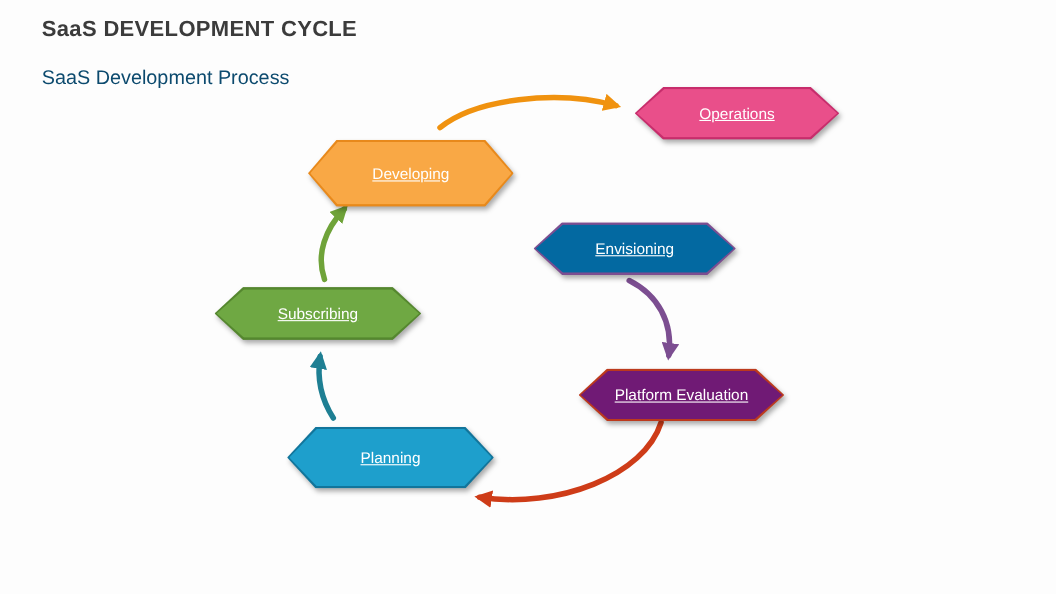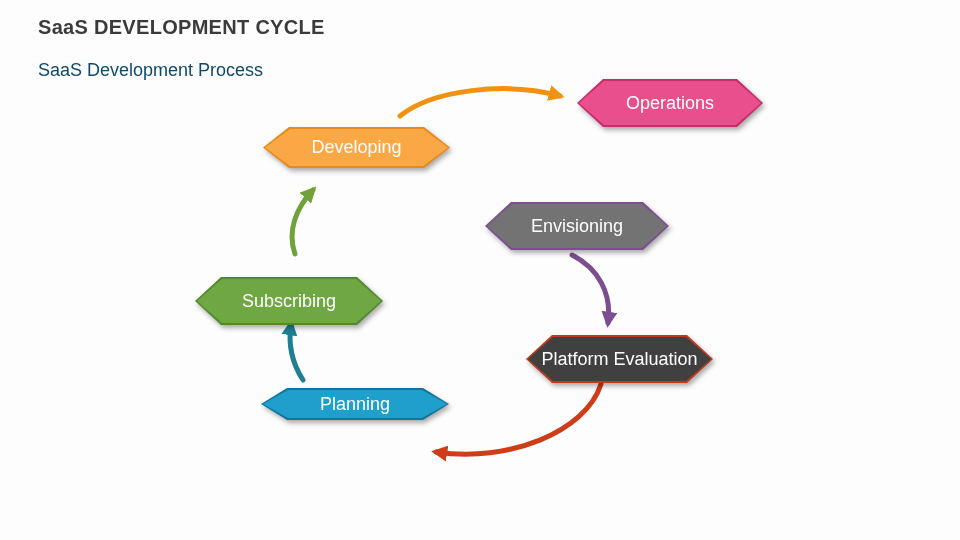--- a/index.html
+++ b/index.html
@@ -24,21 +24,21 @@
   }
   .hex-outer{
     position:absolute;inset:0;
     clip-path:polygon(26px 0,calc(100% - 26px) 0,100% 50%,calc(100% - 26px) 100%,26px 100%,0 50%);
   }
   .hex-inner{
     position:absolute;inset:2px;
     clip-path:polygon(25px 0,calc(100% - 25px) 0,100% 50%,calc(100% - 25px) 100%,25px 100%,0 50%);
     display:flex;align-items:center;justify-content:center;
   }
-  .hex-label{color:#ffffff;font-size:18px;white-space:nowrap;}
+  .hex-label{color:#ffffff;font-size:14px;white-space:nowrap;text-decoration:underline;}
 </style>
 </head>
 <body>
 
 <div class="slide">
 
   <div class="title">SaaS DEVELOPMENT CYCLE</div>
   <div class="subtitle">SaaS Development Process</div>
 
   <svg class="arrow-layer" width="960" height="540" viewBox="0 0 960 540">
@@ -64,55 +64,55 @@
 
     <path d="M 295 254 C 287 231, 296 208, 313 190" fill="none" stroke-width="5" stroke-linecap="round" marker-end="url(#ah1)" stroke="#6FA339"></path>
 
     <path d="M 572 255 C 598 268, 612 293, 608 323" fill="none" stroke-width="5" stroke-linecap="round" marker-end="url(#ah2)" stroke="#7C4E91"></path>
 
     <path d="M 303 380 C 292 363, 288 344, 291 324" fill="none" stroke-width="5" stroke-linecap="round" marker-end="url(#ah3)" stroke="#1E7F93"></path>
 
     <path d="M 601 384 C 586 432, 508 463, 436 452" fill="none" stroke-width="5" stroke-linecap="round" marker-end="url(#ah4)" stroke="#CE3C18"></path>
   </svg>
 
-  <div class="node" style="left:263px;top:127px;width:187px;height:41px;">
+  <div class="node" style="left:280px;top:127px;width:187px;height:61px;">
     <div class="hex-outer" style="background: rgb(232, 137, 27);"></div>
     <div class="hex-inner" style="background: rgb(249, 168, 69);">
       <span class="hex-label">Developing</span>
     </div>
   </div>
 
   <div class="node" style="left:577px;top:79px;width:186px;height:48px;">
     <div class="hex-outer" style="background: rgb(199, 45, 108);"></div>
     <div class="hex-inner" style="background: rgb(233, 79, 138);">
       <span class="hex-label">Operations</span>
     </div>
   </div>
 
   <div class="node" style="left:485px;top:202px;width:184px;height:48px;">
     <div class="hex-outer" style="background: rgb(124, 78, 145);"></div>
-    <div class="hex-inner" style="background: #737373;">
+    <div class="hex-inner" style="background: #0369a1;">
       <span class="hex-label">Envisioning</span>
     </div>
   </div>
 
-  <div class="node" style="left:195px;top:277px;width:188px;height:48px;">
+  <div class="node" style="left:195px;top:261px;width:188px;height:48px;">
     <div class="hex-outer" style="background: rgb(85, 135, 47);"></div>
     <div class="hex-inner" style="background: rgb(111, 168, 67);">
       <span class="hex-label">Subscribing</span>
     </div>
   </div>
 
   <div class="node" style="left:526px;top:335px;width:187px;height:48px;">
     <div class="hex-outer" style="background: rgb(188, 58, 29);"></div>
-    <div class="hex-inner" style="background: #404040;">
+    <div class="hex-inner" style="background: #701a75;">
       <span class="hex-label">Platform Evaluation</span>
     </div>
   </div>
 
-  <div class="node" style="left:261px;top:388px;width:188px;height:32px;">
+  <div class="node" style="left:261px;top:388px;width:188px;height:56px;">
     <div class="hex-outer" style="background: rgb(18, 117, 155);"></div>
     <div class="hex-inner" style="background: rgb(30, 159, 204);">
       <span class="hex-label">Planning</span>
     </div>
   </div>
 
 </div>
 
 </body></html>

